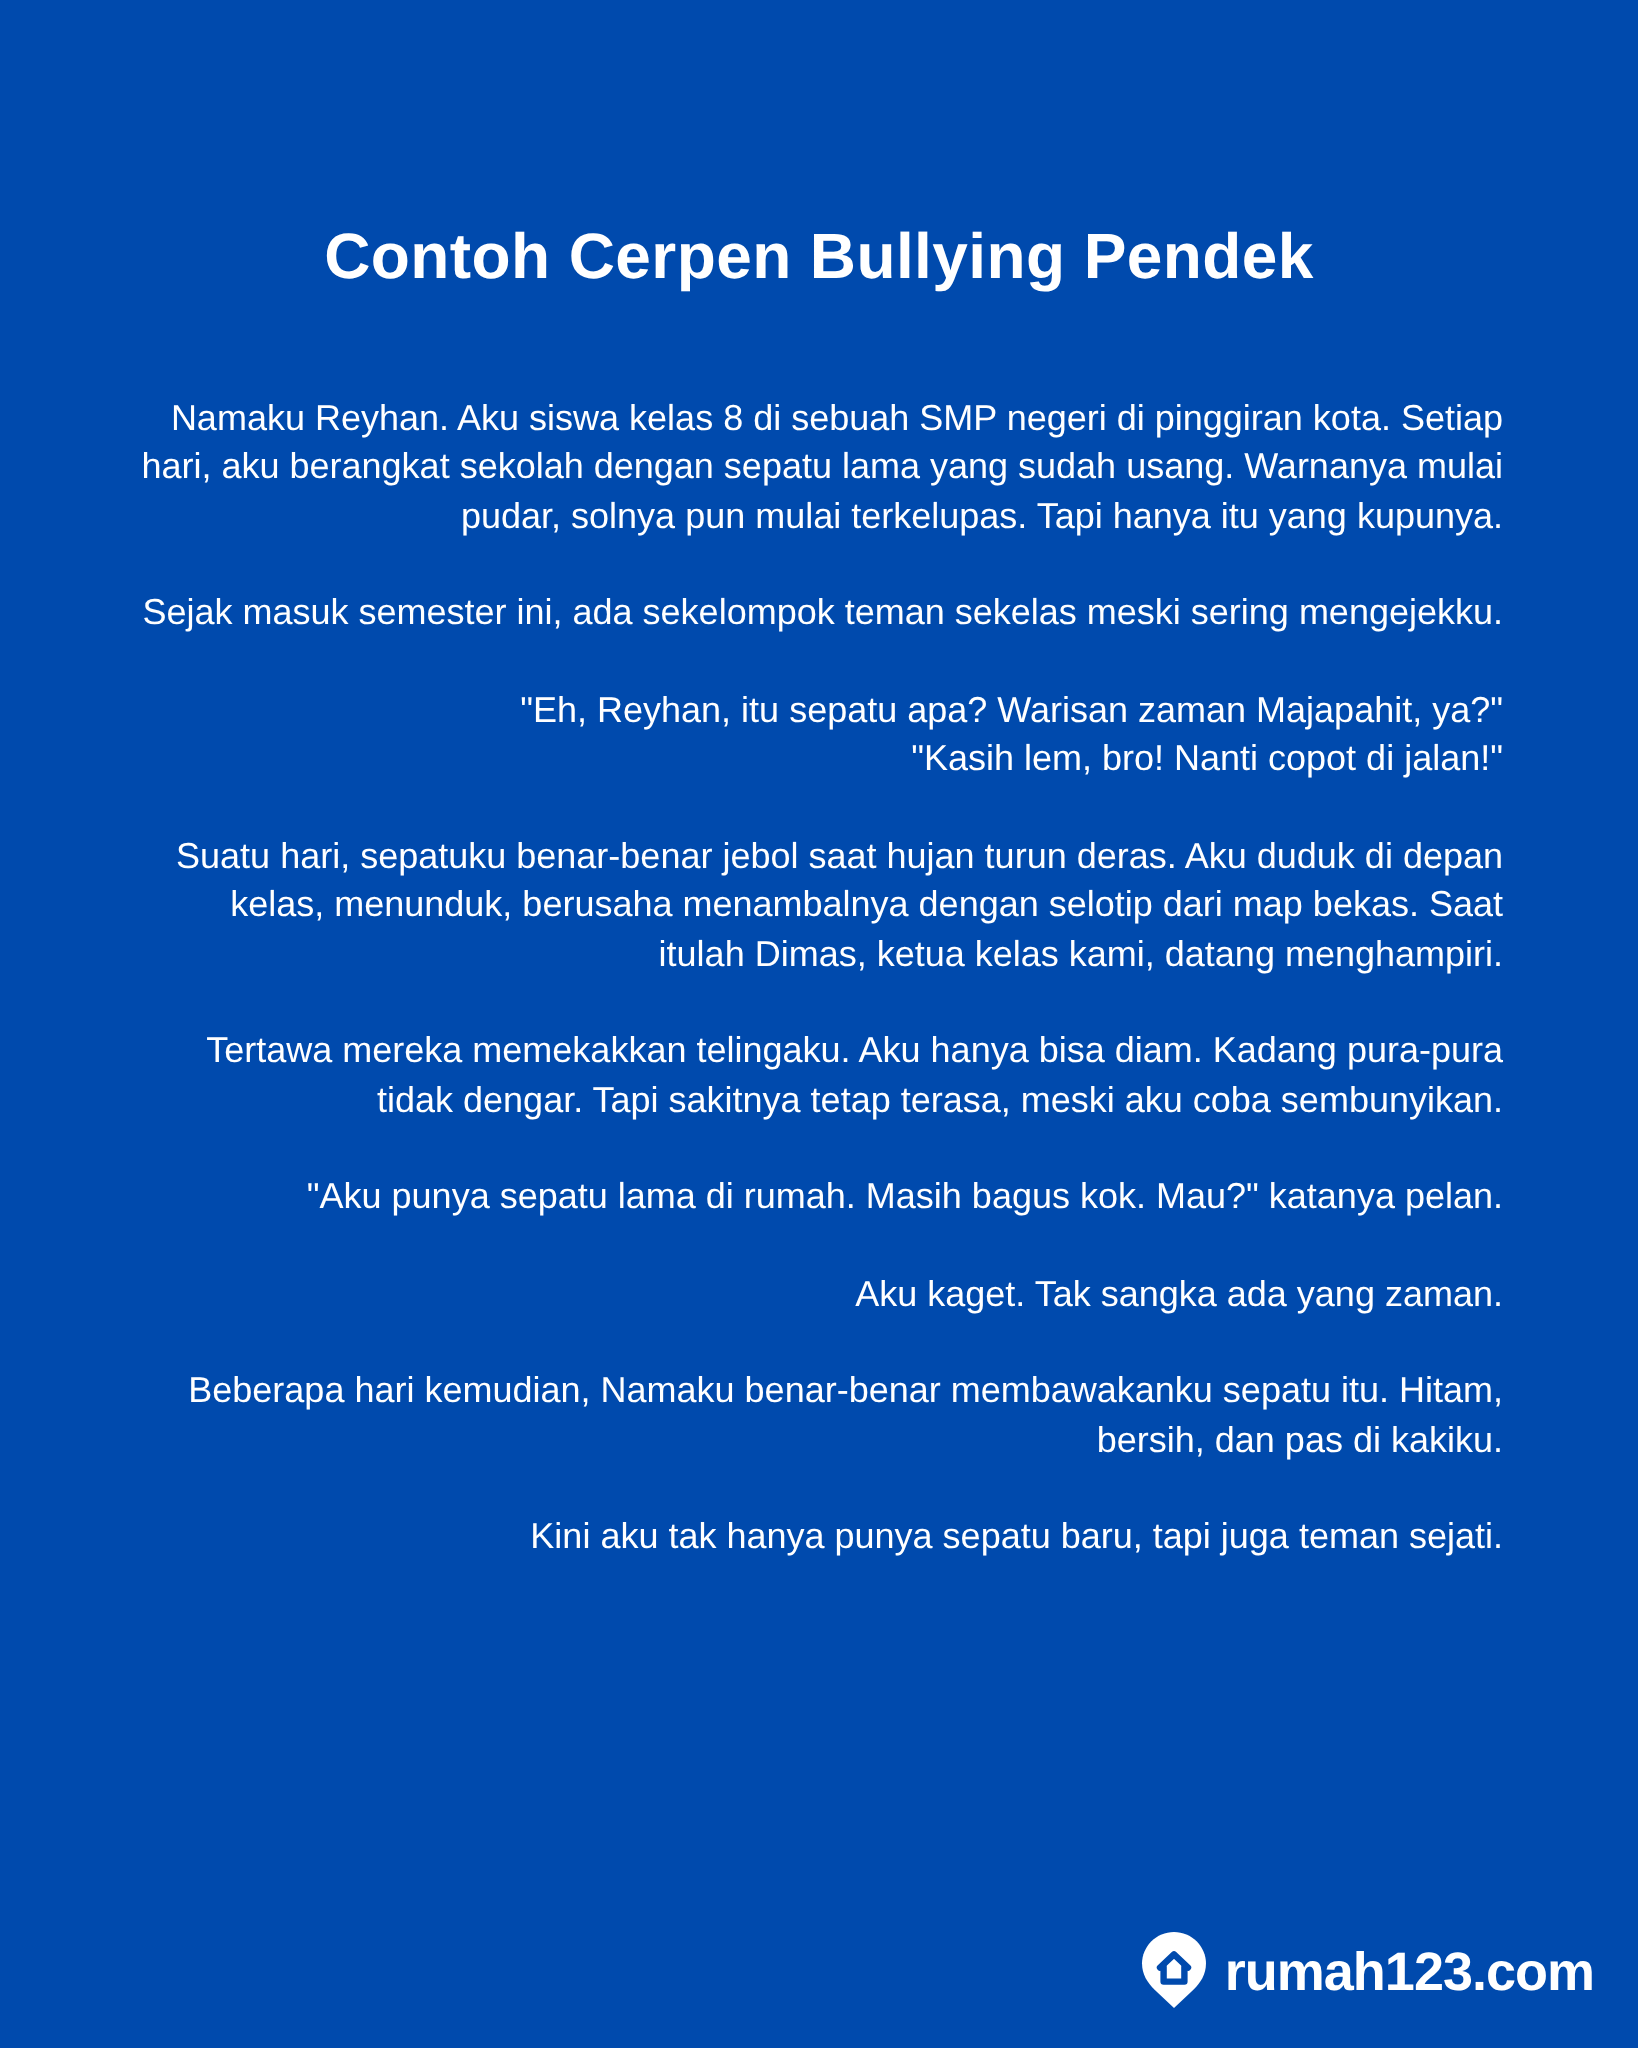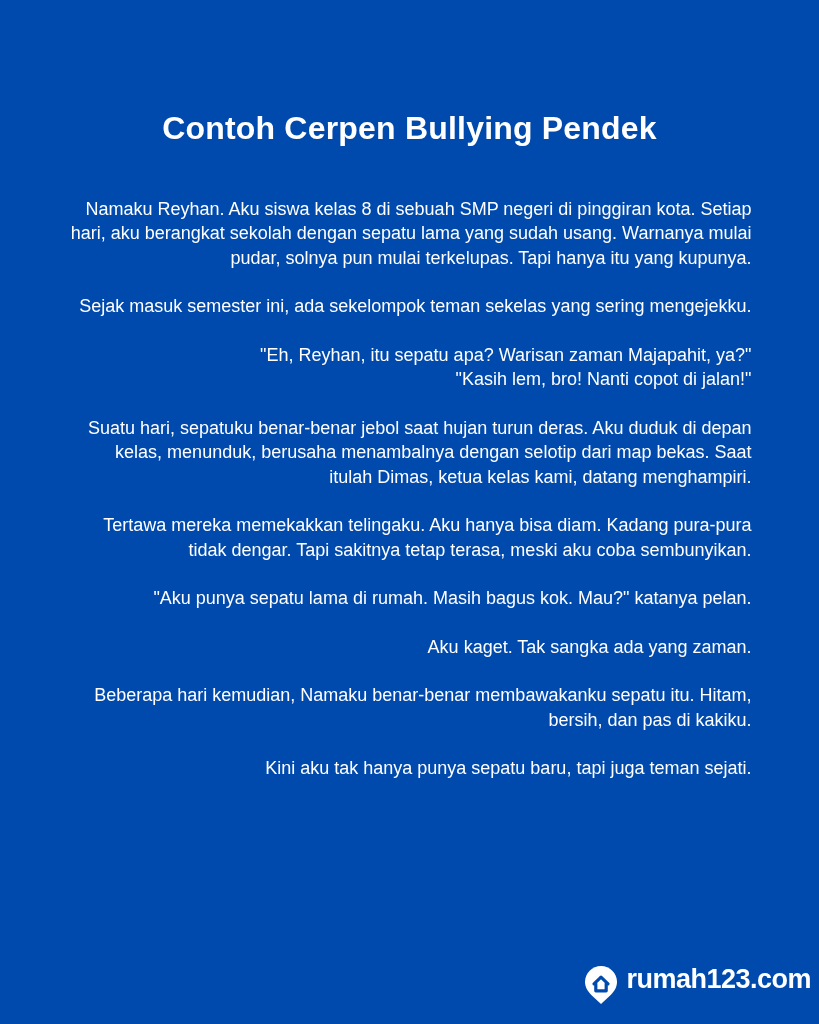--- a/index.html
+++ b/index.html
@@ -37,23 +37,24 @@
     line-height: 1.36;
     font-weight: 400;
     color: #FFFFFF;
   }
   .story p {
     margin: 0 0 24px 0;
     white-space: pre-line;
   }
   .footer-logo {
     position: absolute;
-    right: 8px;
+    right: 22px;
     bottom: 16px;
     display: flex;
+    align-items: center;
     gap: 5px;
   }
   .footer-logo .pin {
     width: 40px;
     height: 44px;
     display: inline-block;
     line-height: 0;
   }
   .footer-logo .brand {
     font-size: 27px;
@@ -64,21 +65,21 @@
 </style>
 </head>
 <body style="background: rgb(0, 74, 173);">
 
 <div class="page" style="color: rgb(255, 255, 255);">
 
   <h1 class="title">Contoh Cerpen Bullying Pendek</h1>
 
   <div class="story" id="story">
       <p>Namaku Reyhan. Aku siswa kelas 8 di sebuah SMP negeri di pinggiran kota. Setiap hari, aku berangkat sekolah dengan sepatu lama yang sudah usang. Warnanya mulai pudar, solnya pun mulai terkelupas. Tapi hanya itu yang kupunya.</p>
-      <p>Sejak masuk semester ini, ada sekelompok teman sekelas yang sering mengejekku.</p>
+      <p>Sejak masuk semester ini, ada sekelompok teman sekelas meski sering mengejekku.</p>
       <p>"Eh, Reyhan, itu sepatu apa? Warisan zaman Majapahit, ya?"
 "Kasih lem, bro! Nanti copot di jalan!"</p>
       <p>Suatu hari, sepatuku benar-benar jebol saat hujan turun deras. Aku duduk di depan kelas, menunduk, berusaha menambalnya dengan selotip dari map bekas. Saat itulah Dimas, ketua kelas kami, datang menghampiri.</p>
       <p>Tertawa mereka memekakkan telingaku. Aku hanya bisa diam. Kadang pura-pura tidak dengar. Tapi sakitnya tetap terasa, meski aku coba sembunyikan.</p>
       <p>"Aku punya sepatu lama di rumah. Masih bagus kok. Mau?" katanya pelan.</p>
       <p>Aku kaget. Tak sangka ada yang zaman.</p>
       <p>Beberapa hari kemudian, Namaku benar-benar membawakanku sepatu itu. Hitam, bersih, dan pas di kakiku.</p>
       <p>Kini aku tak hanya punya sepatu baru, tapi juga teman sejati.</p>
     </div>
 

